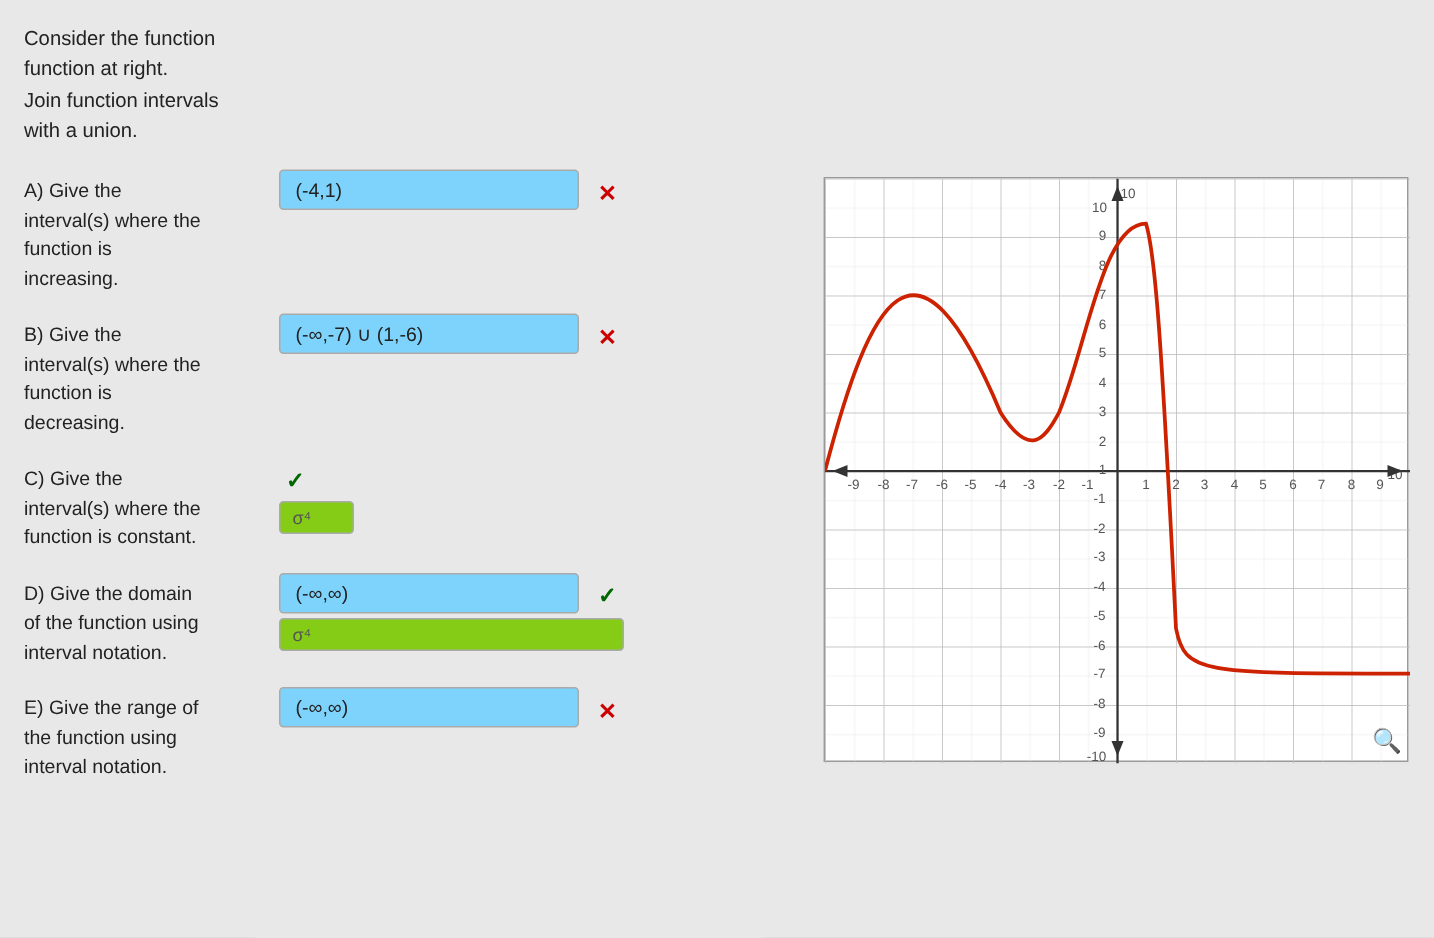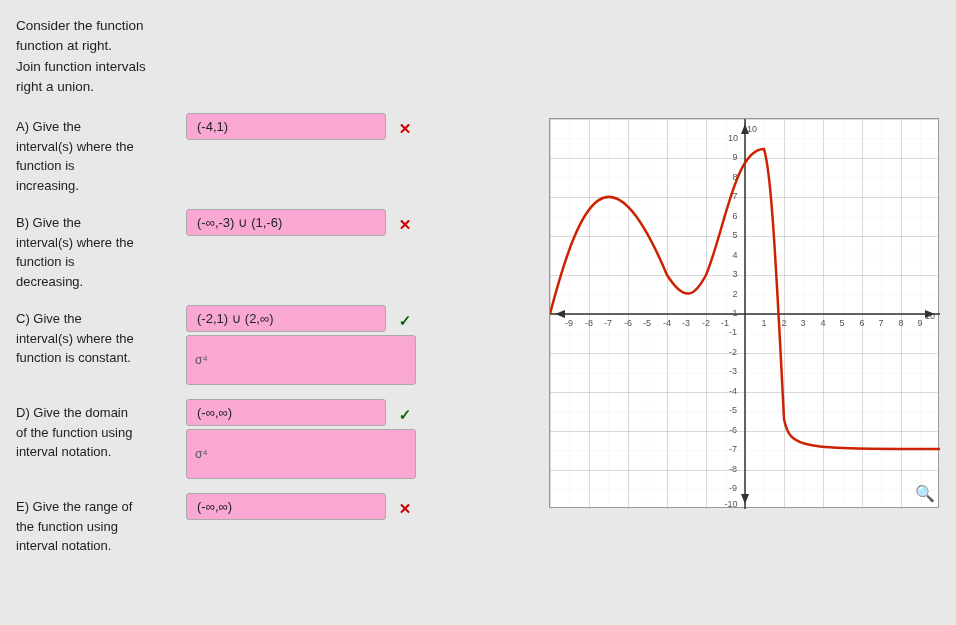--- a/index.html
+++ b/index.html
@@ -47,21 +47,21 @@
       min-width: 160px;
       line-height: 1.5;
       padding-top: 4px;
     }
     .answer-area {
       display: flex;
       flex-direction: column;
       gap: 3px;
     }
     .answer-box {
-      background: #f9a8d4;
+      background: #7dd3fc;
       border: 1px solid #aaa;
       border-radius: 3px;
       padding: 5px 10px;
       font-size: 13px;
       min-width: 200px;
       color: #222;
       display: inline-block;
     }
     .status-icon {
       display: inline-flex;
@@ -76,24 +76,24 @@
     }
     .status-x { color: #cc0000; }
     .status-check { color: #006600; }
     .answer-row {
       display: flex;
       flex-direction: row;
       align-items: center;
       gap: 8px;
     }
     .small-input {
-      background: #f9a8d4;
+      background: #84cc16;
       border: 1px solid #aaa;
       border-radius: 3px;
-      padding: 17px 8px;
+      padding: 3px 8px;
       font-size: 12px;
       min-width: 50px;
       color: #555;
       display: inline-block;
     }
 
     
     .graph-panel {
       flex: 1;
       display: flex;
@@ -129,54 +129,53 @@
   </style>
 </head>
 <body>
 
 <div class="main-container">
   <div class="left-panel">
     <div class="instructions">
       <span>Consider the function</span><br>
       <span>function at right.</span><br>
       <span>Join function intervals</span><br>
-      <span>right a union.</span>
+      <span>with a union.</span>
     </div>
 
     <div class="question-block">
       <div class="question-label">
         A)  Give the<br>interval(s) where the<br>function is<br>increasing.
       </div>
       <div class="answer-area">
         <div class="answer-row">
           <div class="answer-box">(-4,1)</div>
           <span class="status-icon status-x">✕</span>
         </div>
       </div>
     </div>
 
     <div class="question-block">
       <div class="question-label">
         B)  Give the<br>interval(s) where the<br>function is<br>decreasing.
       </div>
       <div class="answer-area">
         <div class="answer-row">
-          <div class="answer-box">(-∞,-3) ∪ (1,-6)</div>
+          <div class="answer-box">(-∞,-7) ∪ (1,-6)</div>
           <span class="status-icon status-x">✕</span>
         </div>
       </div>
     </div>
 
     <div class="question-block">
       <div class="question-label">
         C)  Give the<br>interval(s) where the<br>function is constant.
       </div>
       <div class="answer-area">
         <div class="answer-row">
-          <div class="answer-box">(-2,1) ∪ (2,∞)</div>
           <span class="status-icon status-check">✓</span>
         </div>
         <div class="small-input">σ⁴</div>
       </div>
     </div>
 
     <div class="question-block">
       <div class="question-label">
         D)  Give the domain<br>of the function using<br>interval notation.
       </div>

